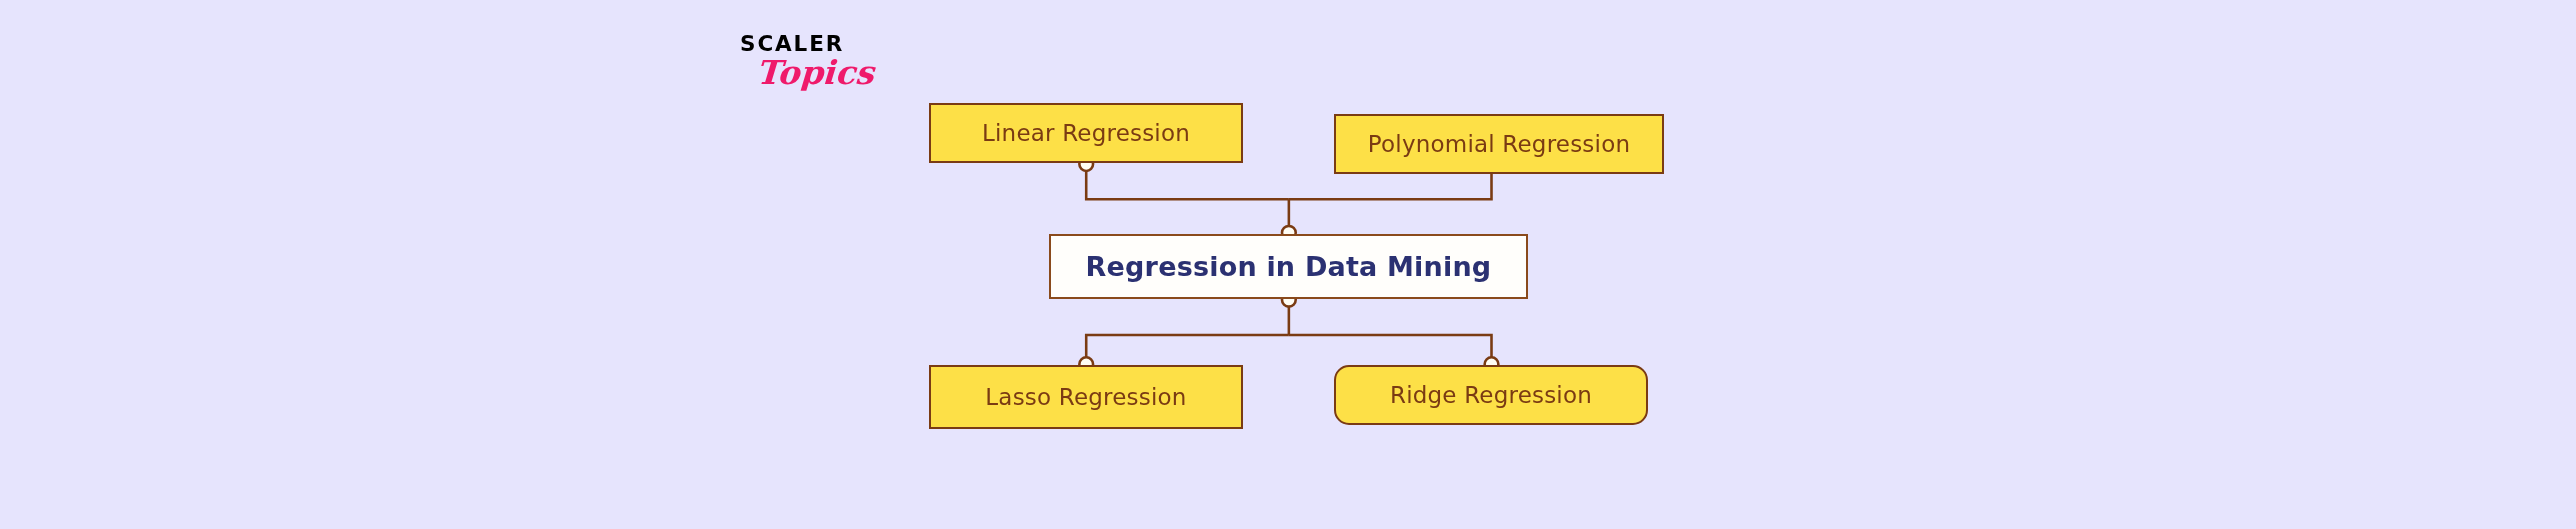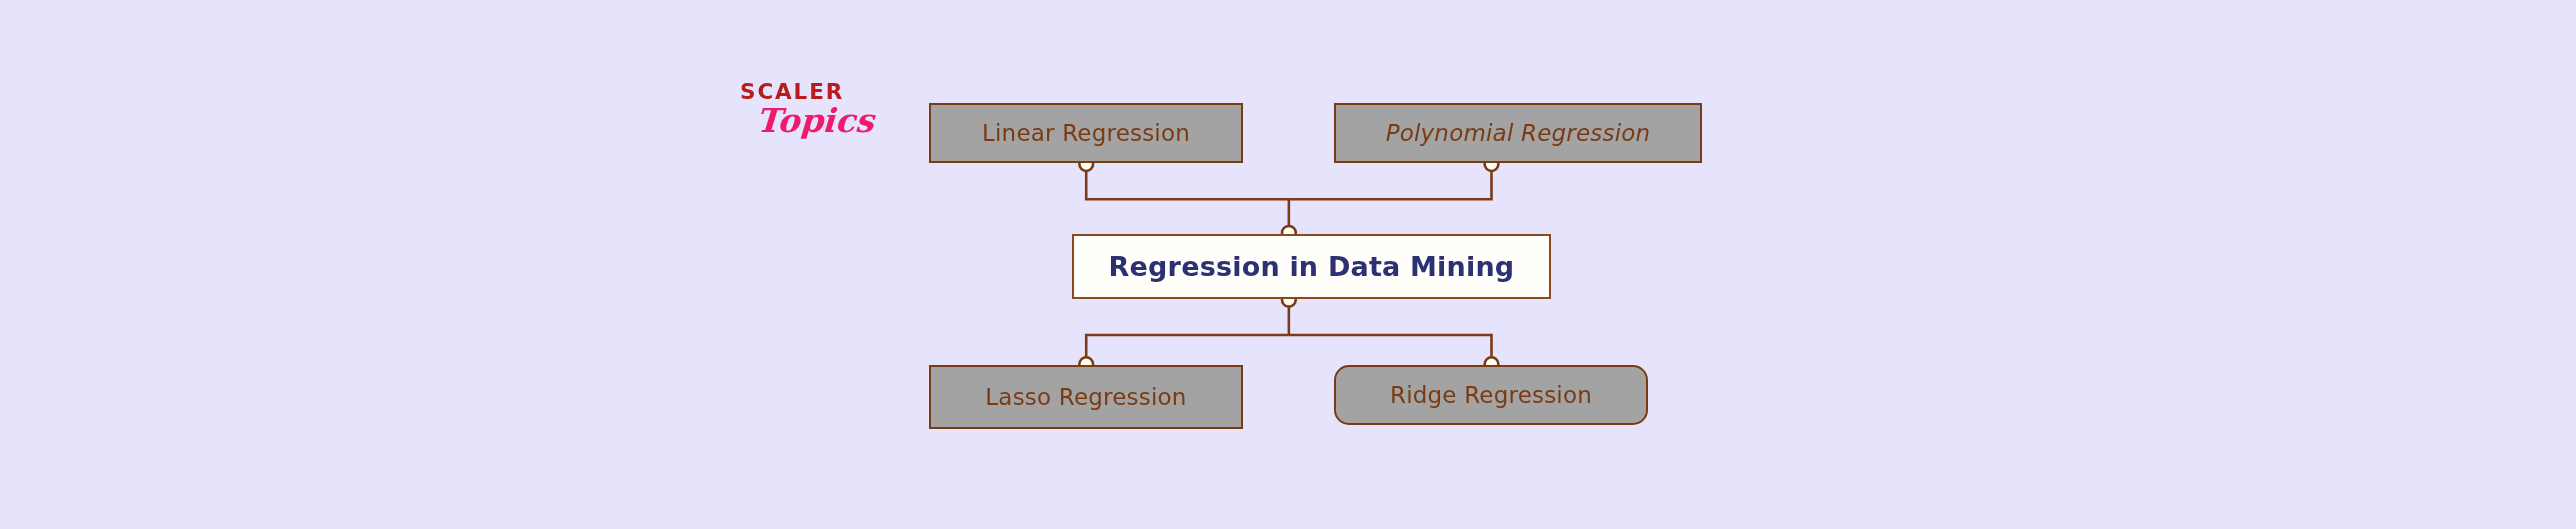--- a/index.html
+++ b/index.html
@@ -27,24 +27,23 @@
     left: 740px;
     top: 33px;
     width: 146px;
     height: 70px;
   }
   #logo-scaler {
     font-family: "DejaVu Sans", sans-serif;
     font-weight: bold;
     font-size: 21.5px;
     letter-spacing: 1.9px;
-    color: #b91c1c;
+    color: #000000;
     line-height: 1;
     white-space: nowrap;
-    margin-top: 48px;
   }
   #logo-topics {
     font-family: "DejaVu Serif", serif;
     font-style: italic;
     font-weight: bold;
     font-size: 33px;
     color: #ef1a6b;
     line-height: 1;
     margin-top: 1.7px;
     margin-left: 19px;
@@ -61,41 +60,41 @@
     height: 530px;
   }
 
   .node {
     position: absolute;
     box-sizing: border-box;
     display: flex;
     align-items: center;
     justify-content: center;
     border: 2.6px solid #7a3b13;
-    background: #a3a3a3;
+    background: #fde047;
     color: #7a3b13;
     font-family: "DejaVu Sans", sans-serif;
     font-size: 23px;
     font-weight: normal;
     letter-spacing: 0.2px;
     white-space: nowrap;
   }
 
   .node.root {
     background: #fffefb;
     color: #2b3172;
     font-weight: bold;
     font-size: 27px;
     border-color: #8a4a1c;
   }
 
   
   #node-linear      { left: 929px; top: 103px; width: 314px; height: 60px; }
-  #node-polynomial  { left: 1334px; top: 103px; width: 368px; height: 60px; font-style: italic; }
-  #node-root        { left: 1049px; top: 234px; width: 479px; height: 65px; margin-left: 23px; }
+  #node-polynomial  { left: 1334px; top: 114px; width: 330px; height: 60px; }
+  #node-root        { left: 1049px; top: 234px; width: 479px; height: 65px; }
   #node-lasso       { left: 929px; top: 365px; width: 314px; height: 64px; }
   #node-ridge       { left: 1334px; top: 365px; width: 314px; height: 60px; border-radius: 15px; }
 
   
   #links {
     position: absolute;
     left: 0;
     top: 0;
     width: 2576px;
     height: 530px;

